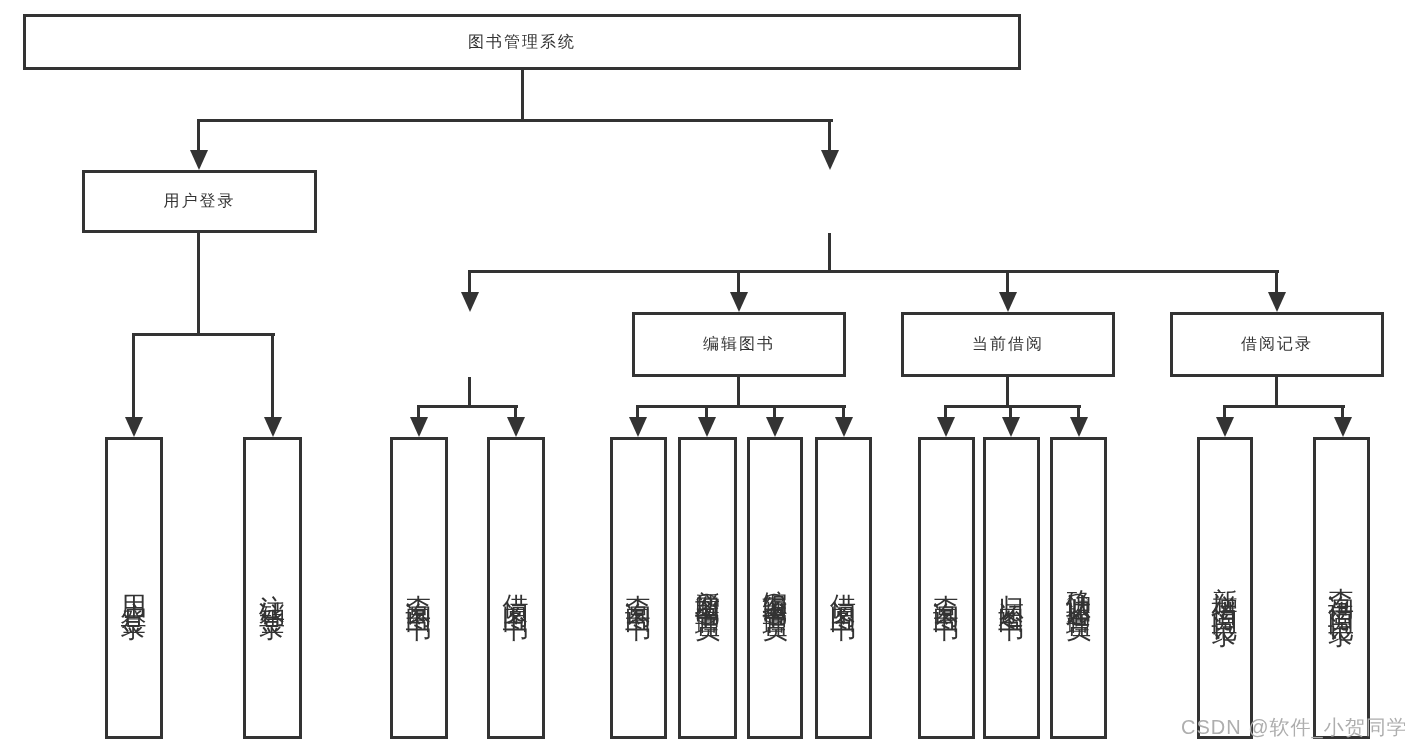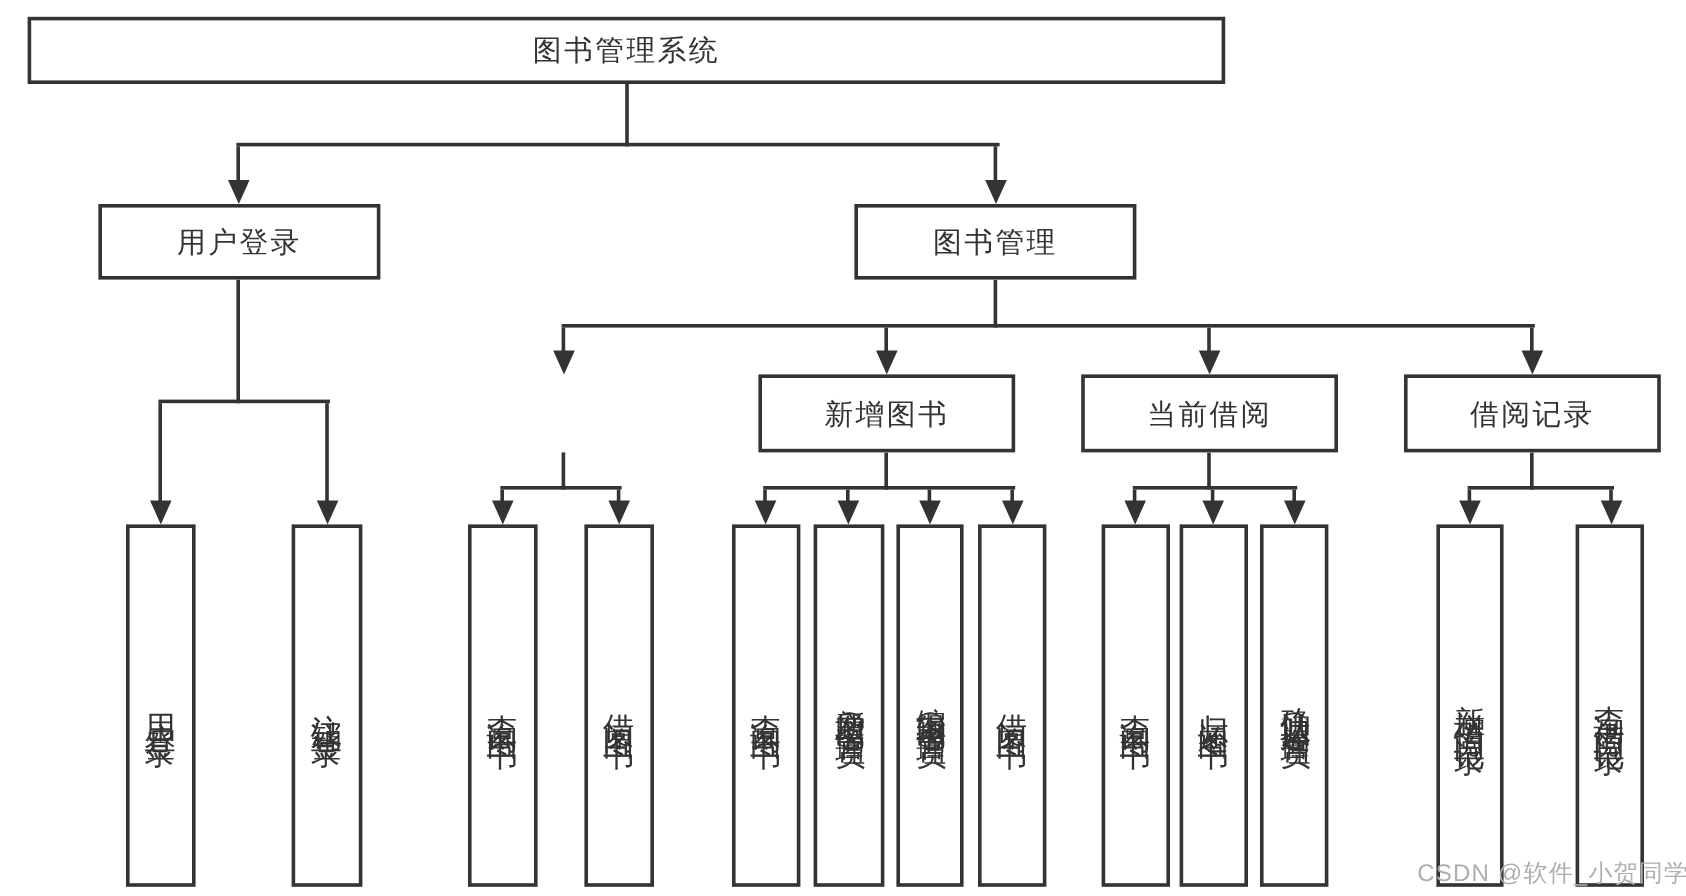--- a/index.html
+++ b/index.html
@@ -32,21 +32,21 @@
     position:absolute;
     box-sizing:border-box;
     border:3px solid var(--line);
     background:#ffffff;
     display:flex;
     align-items:center;
     justify-content:center;
     color:var(--text);
   }
   .node.horizontal .label{
-    font-size:24px;
+    font-size:16px;
     letter-spacing:2px;
     white-space:nowrap;
     font-family:Liberation Mono, monospace;
   }
   .node.vertical .label{
     writing-mode:vertical-rl;
     text-orientation:mixed;
     font-size:26px;
     letter-spacing:7px;
     line-height:1;
@@ -123,25 +123,22 @@
     <div class="arrow" style="left: 1001.5px; top: 417px;"></div>
     <div class="arrow" style="left: 1069.5px; top: 417px;"></div>
     <div class="arrow" style="left: 1215.5px; top: 417px;"></div>
     <div class="arrow" style="left: 1333.5px; top: 417px;"></div>
     <div class="node horizontal" style="left: 23px; top: 14px; width: 998px; height: 56px;">
       <span class="label">图书管理系统</span>
     </div>
     <div class="node horizontal" style="left: 82px; top: 170px; width: 235px; height: 63px;">
       <span class="label">用户登录</span>
     </div>
-    <div class="node horizontal" style="left: 712px; top: 170px; width: 235px; height: 63px;">
-      <span class="label">图书管理</span>
-    </div>
     <div class="node horizontal" style="left: 632px; top: 312px; width: 214px; height: 65px;">
-      <span class="label">新增图书</span>
+      <span class="label">编辑图书</span>
     </div>
     <div class="node horizontal" style="left: 1170px; top: 312px; width: 214px; height: 65px;">
       <span class="label">借阅记录</span>
     </div>
     <div class="node horizontal" style="left: 901px; top: 312px; width: 214px; height: 65px;">
       <span class="label">当前借阅</span>
     </div>
     <div class="node vertical" style="left: 105px; top: 437px; width: 58px; height: 302px;">
       <span class="label">用户登录</span>
     </div>

